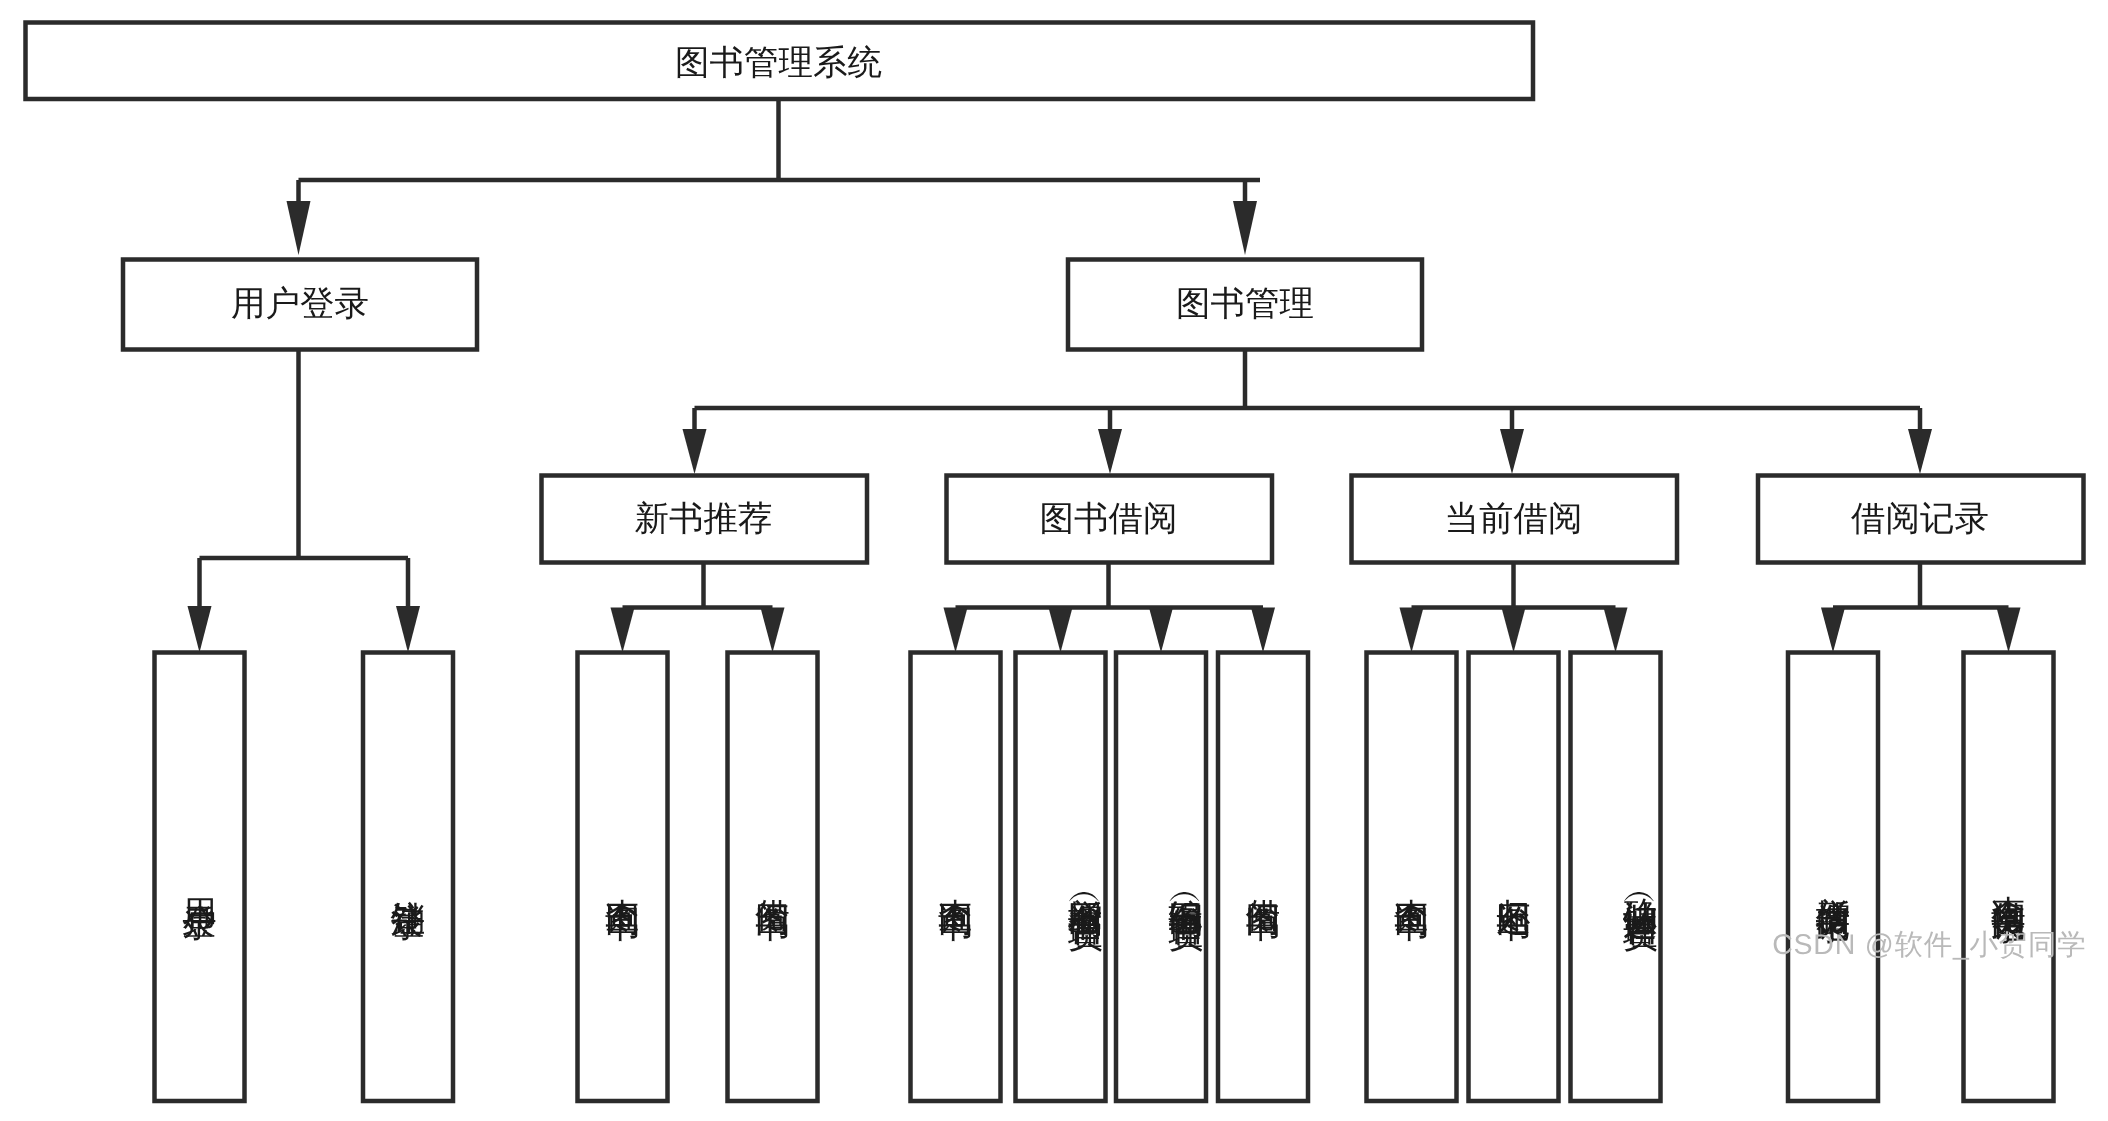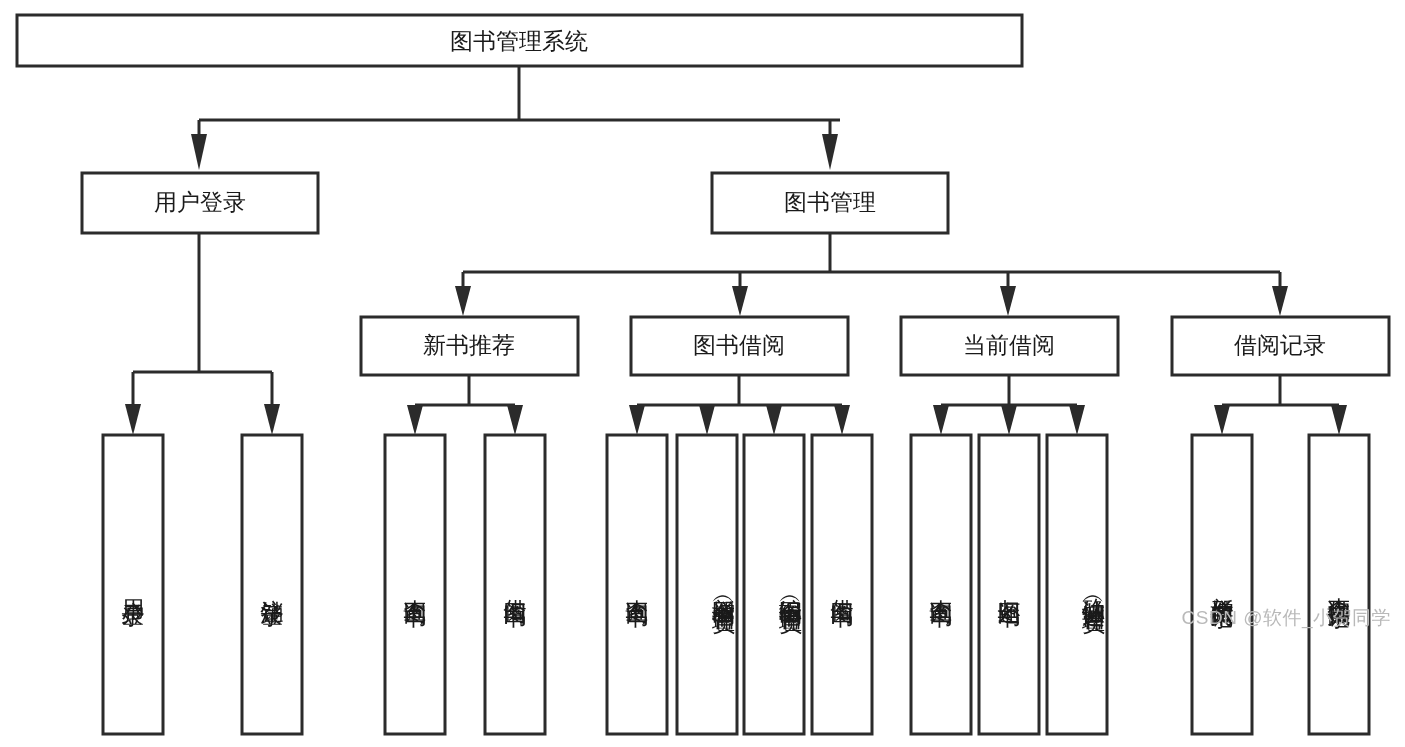--- a/index.html
+++ b/index.html
@@ -44,21 +44,21 @@
   .node-label-h {
     font-family: "Liberation Sans", "DejaVu Sans", sans-serif;
     font-size: 23px;
     fill: #1a1a1a;
     text-anchor: middle;
     dominant-baseline: middle;
   }
   .watermark {
     position: absolute;
     right: 14px;
-    bottom: 16px;
+    bottom: 4px;
     font-family: "Liberation Sans", "DejaVu Sans", sans-serif;
     font-size: 19px;
     color: #b9b9b9;
     letter-spacing: 0.5px;
     white-space: nowrap;
     pointer-events: none;
     margin-left: 12px;
   }
   .vlabel {
     position: absolute;

